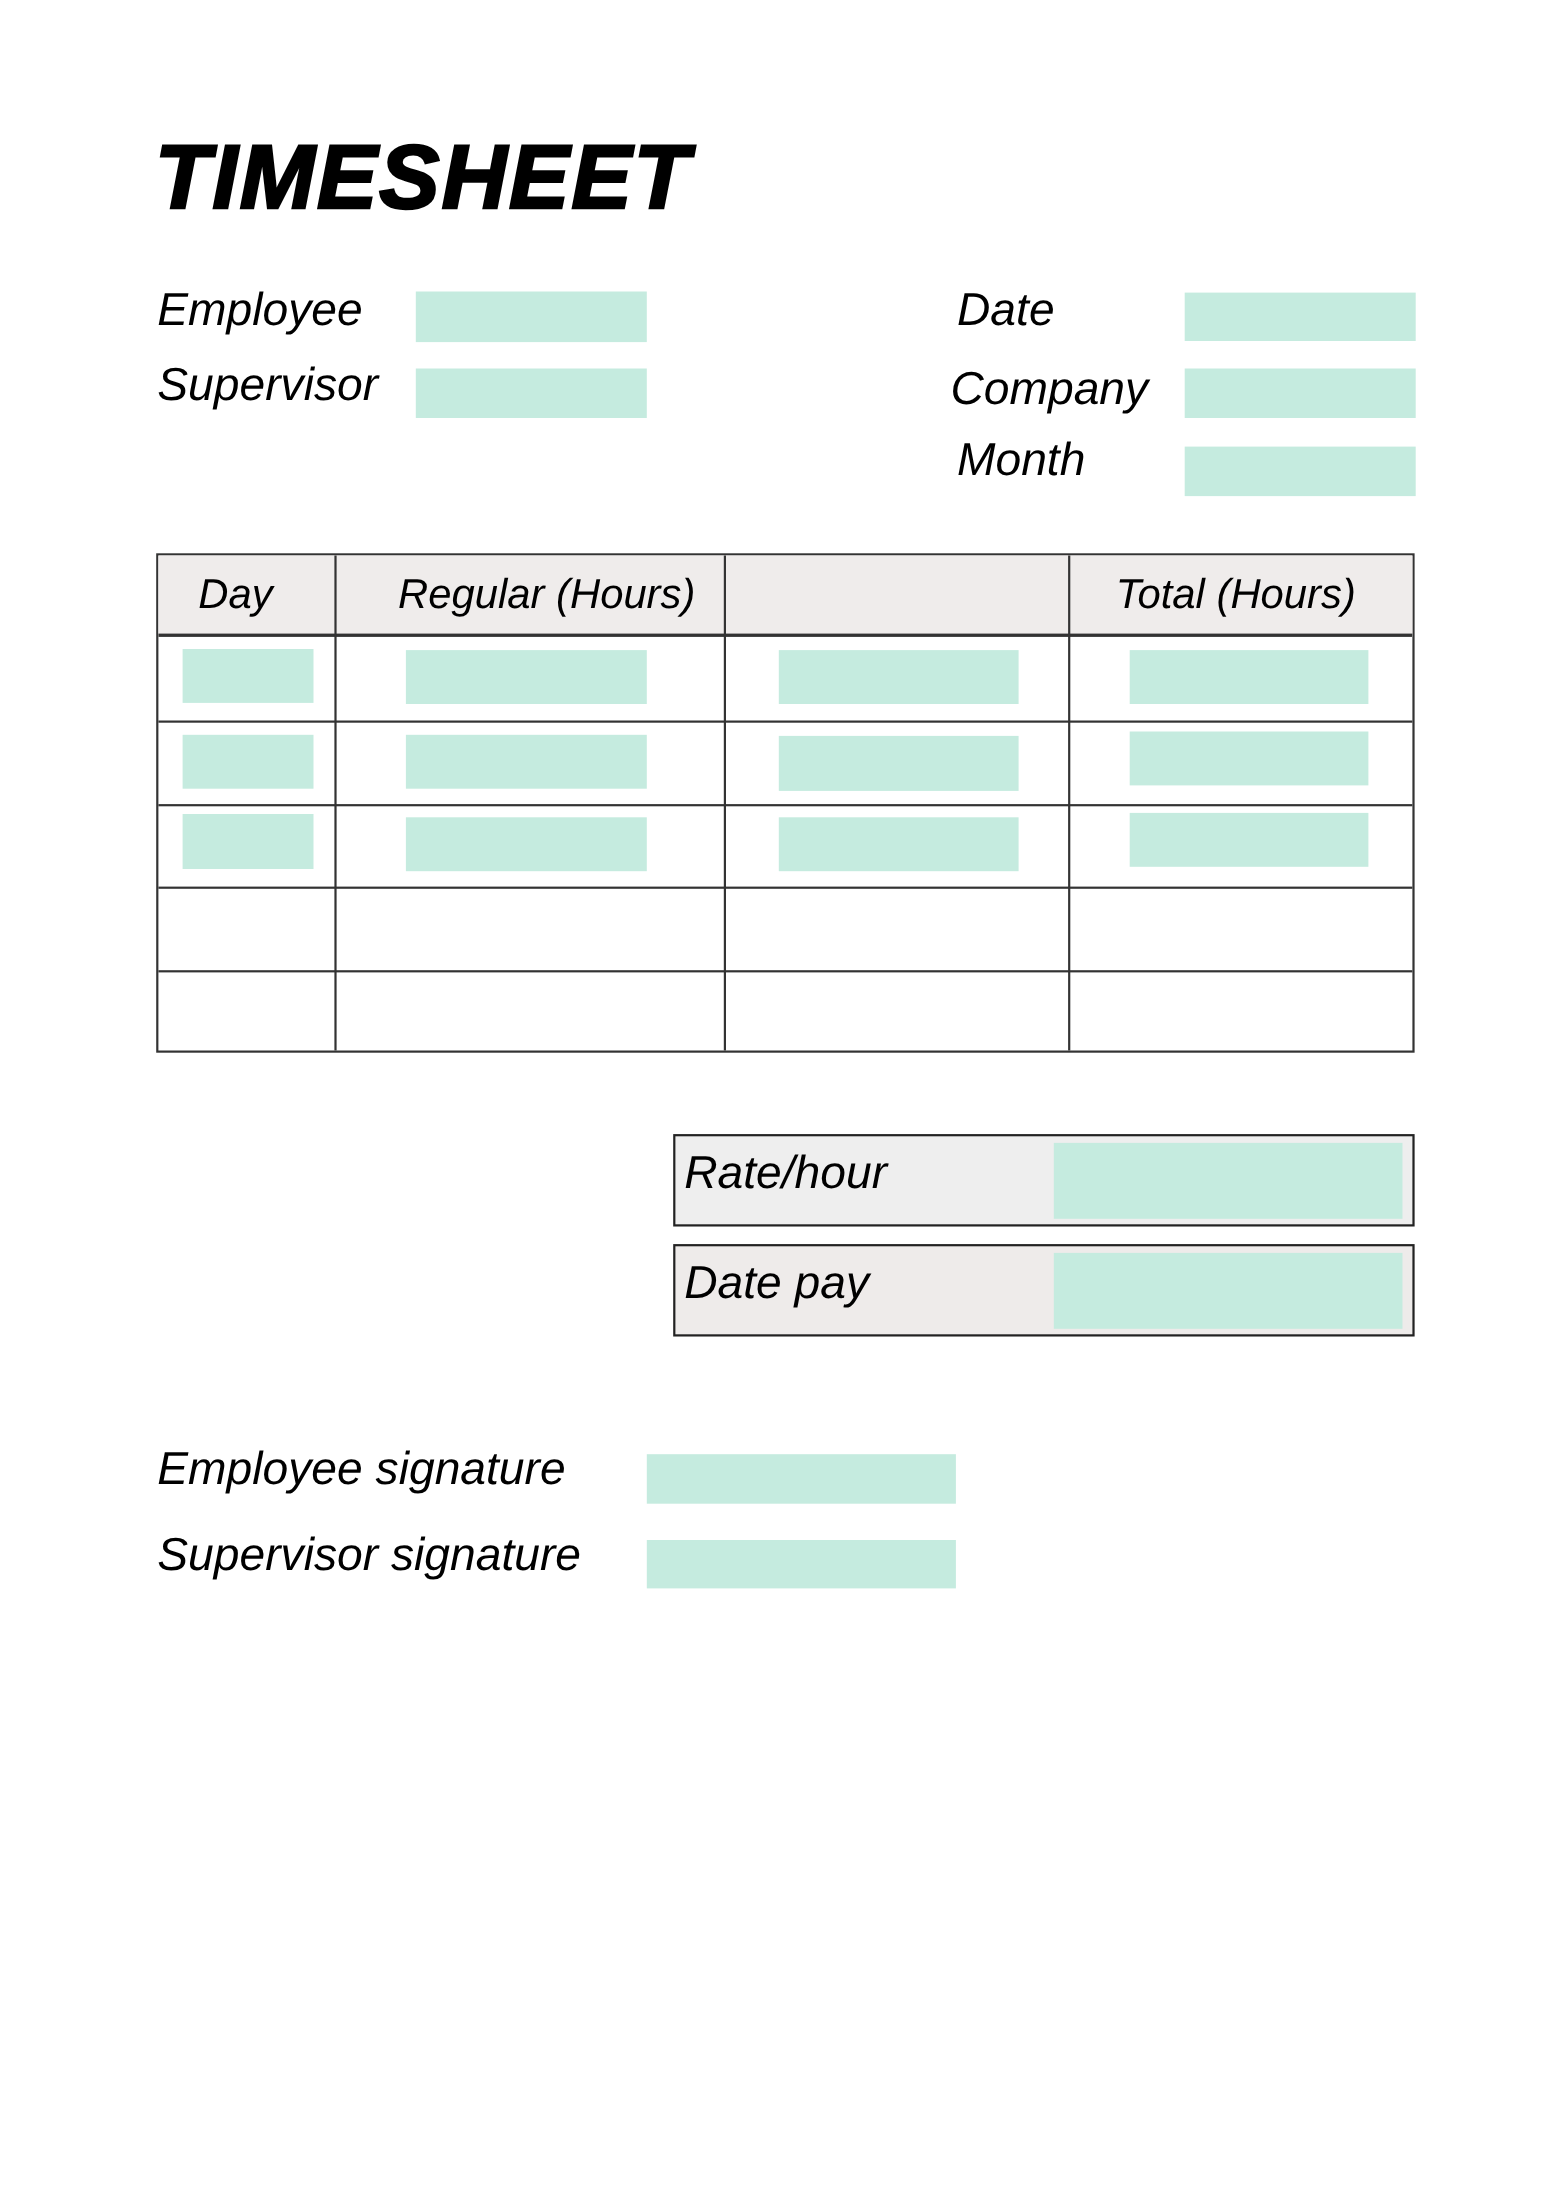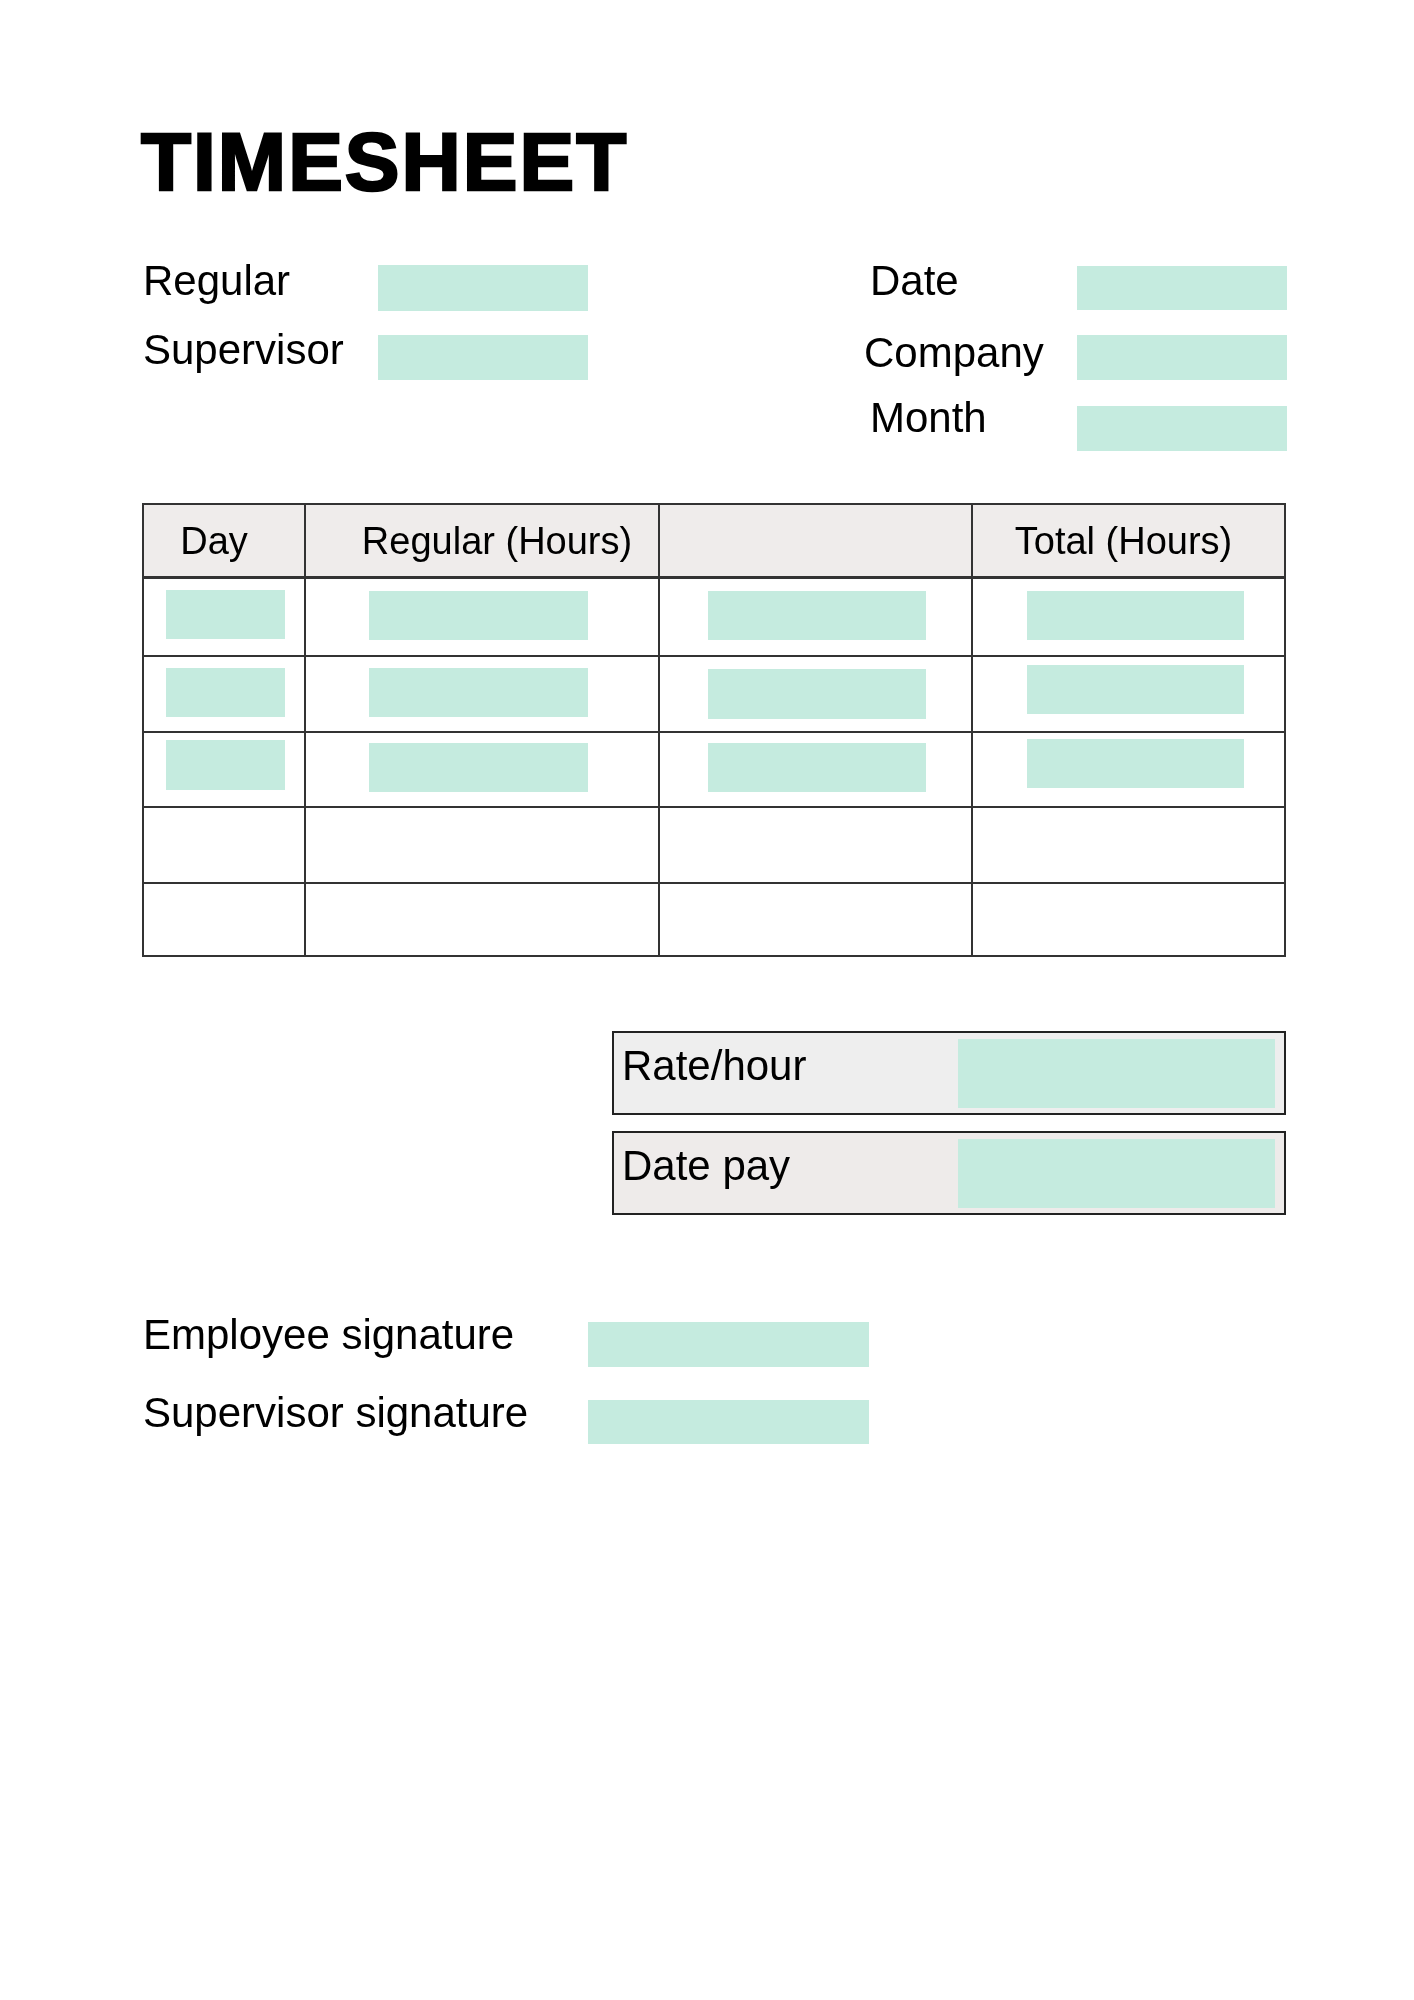--- a/index.html
+++ b/index.html
@@ -1,37 +1,37 @@
 <!DOCTYPE html>
 <html><head>
 <meta charset="utf-8">
 <style>
   html, body { margin: 0; padding: 0; background: #ffffff; }
   body { width: 1414px; height: 2000px; position: relative; overflow: hidden;
          font-family: "Liberation Sans", sans-serif; color: #000; }
-  .abs { position: absolute; }
+  .abs { position: absolute; font-style: italic; }
   .title { left: 141px; top: 121px; font-size: 82px; font-weight: 700; letter-spacing: 2px;
            -webkit-text-stroke: 2.5px #000; line-height: 1; white-space: nowrap; }
   .label { font-size: 42px; line-height: 1; white-space: nowrap; }
   .field { background: #c5ebdf; }
   .tbl { left: 142px; top: 503px; width: 1144px; height: 454px; border: 2px solid #333; box-sizing: border-box; }
   .hdr { left: 0; top: 0; width: 100%; height: 74px; background: #efeceb;
          border-bottom: 3px solid #333; box-sizing: border-box; }
   .vline { top: 0; width: 2px; height: 100%; background: #333; }
   .hline { left: 0; width: 100%; height: 2px; background: #333; }
   .th { top: 0; height: 72px; font-size: 38px; line-height: 72px; text-align: center; white-space: nowrap; }
   .paybox { left: 612px; width: 674px; height: 84px; border: 2px solid #222; box-sizing: border-box; }
   .paylabel { left: 8px; font-size: 42px; line-height: 1; white-space: nowrap; }
 </style>
 </head>
 <body>
 
 <div class="abs title">TIMESHEET</div>
 
-<div class="abs label" style="left:143px;top:260px;">Regular</div>
+<div class="abs label" style="left:143px;top:260px;">Employee</div>
 <div class="abs field" style="left:378px;top:265px;width:210px;height:46px;"></div>
 
 <div class="abs label" style="left:143px;top:329px;">Supervisor</div>
 <div class="abs field" style="left:378px;top:335px;width:210px;height:45px;"></div>
 
 <div class="abs label" style="left:870px;top:260px;">Date</div>
 <div class="abs field" style="left:1077px;top:266px;width:210px;height:44px;"></div>
 
 <div class="abs label" style="left:864px;top:332px;">Company</div>
 <div class="abs field" style="left:1077px;top:335px;width:210px;height:45px;"></div>

